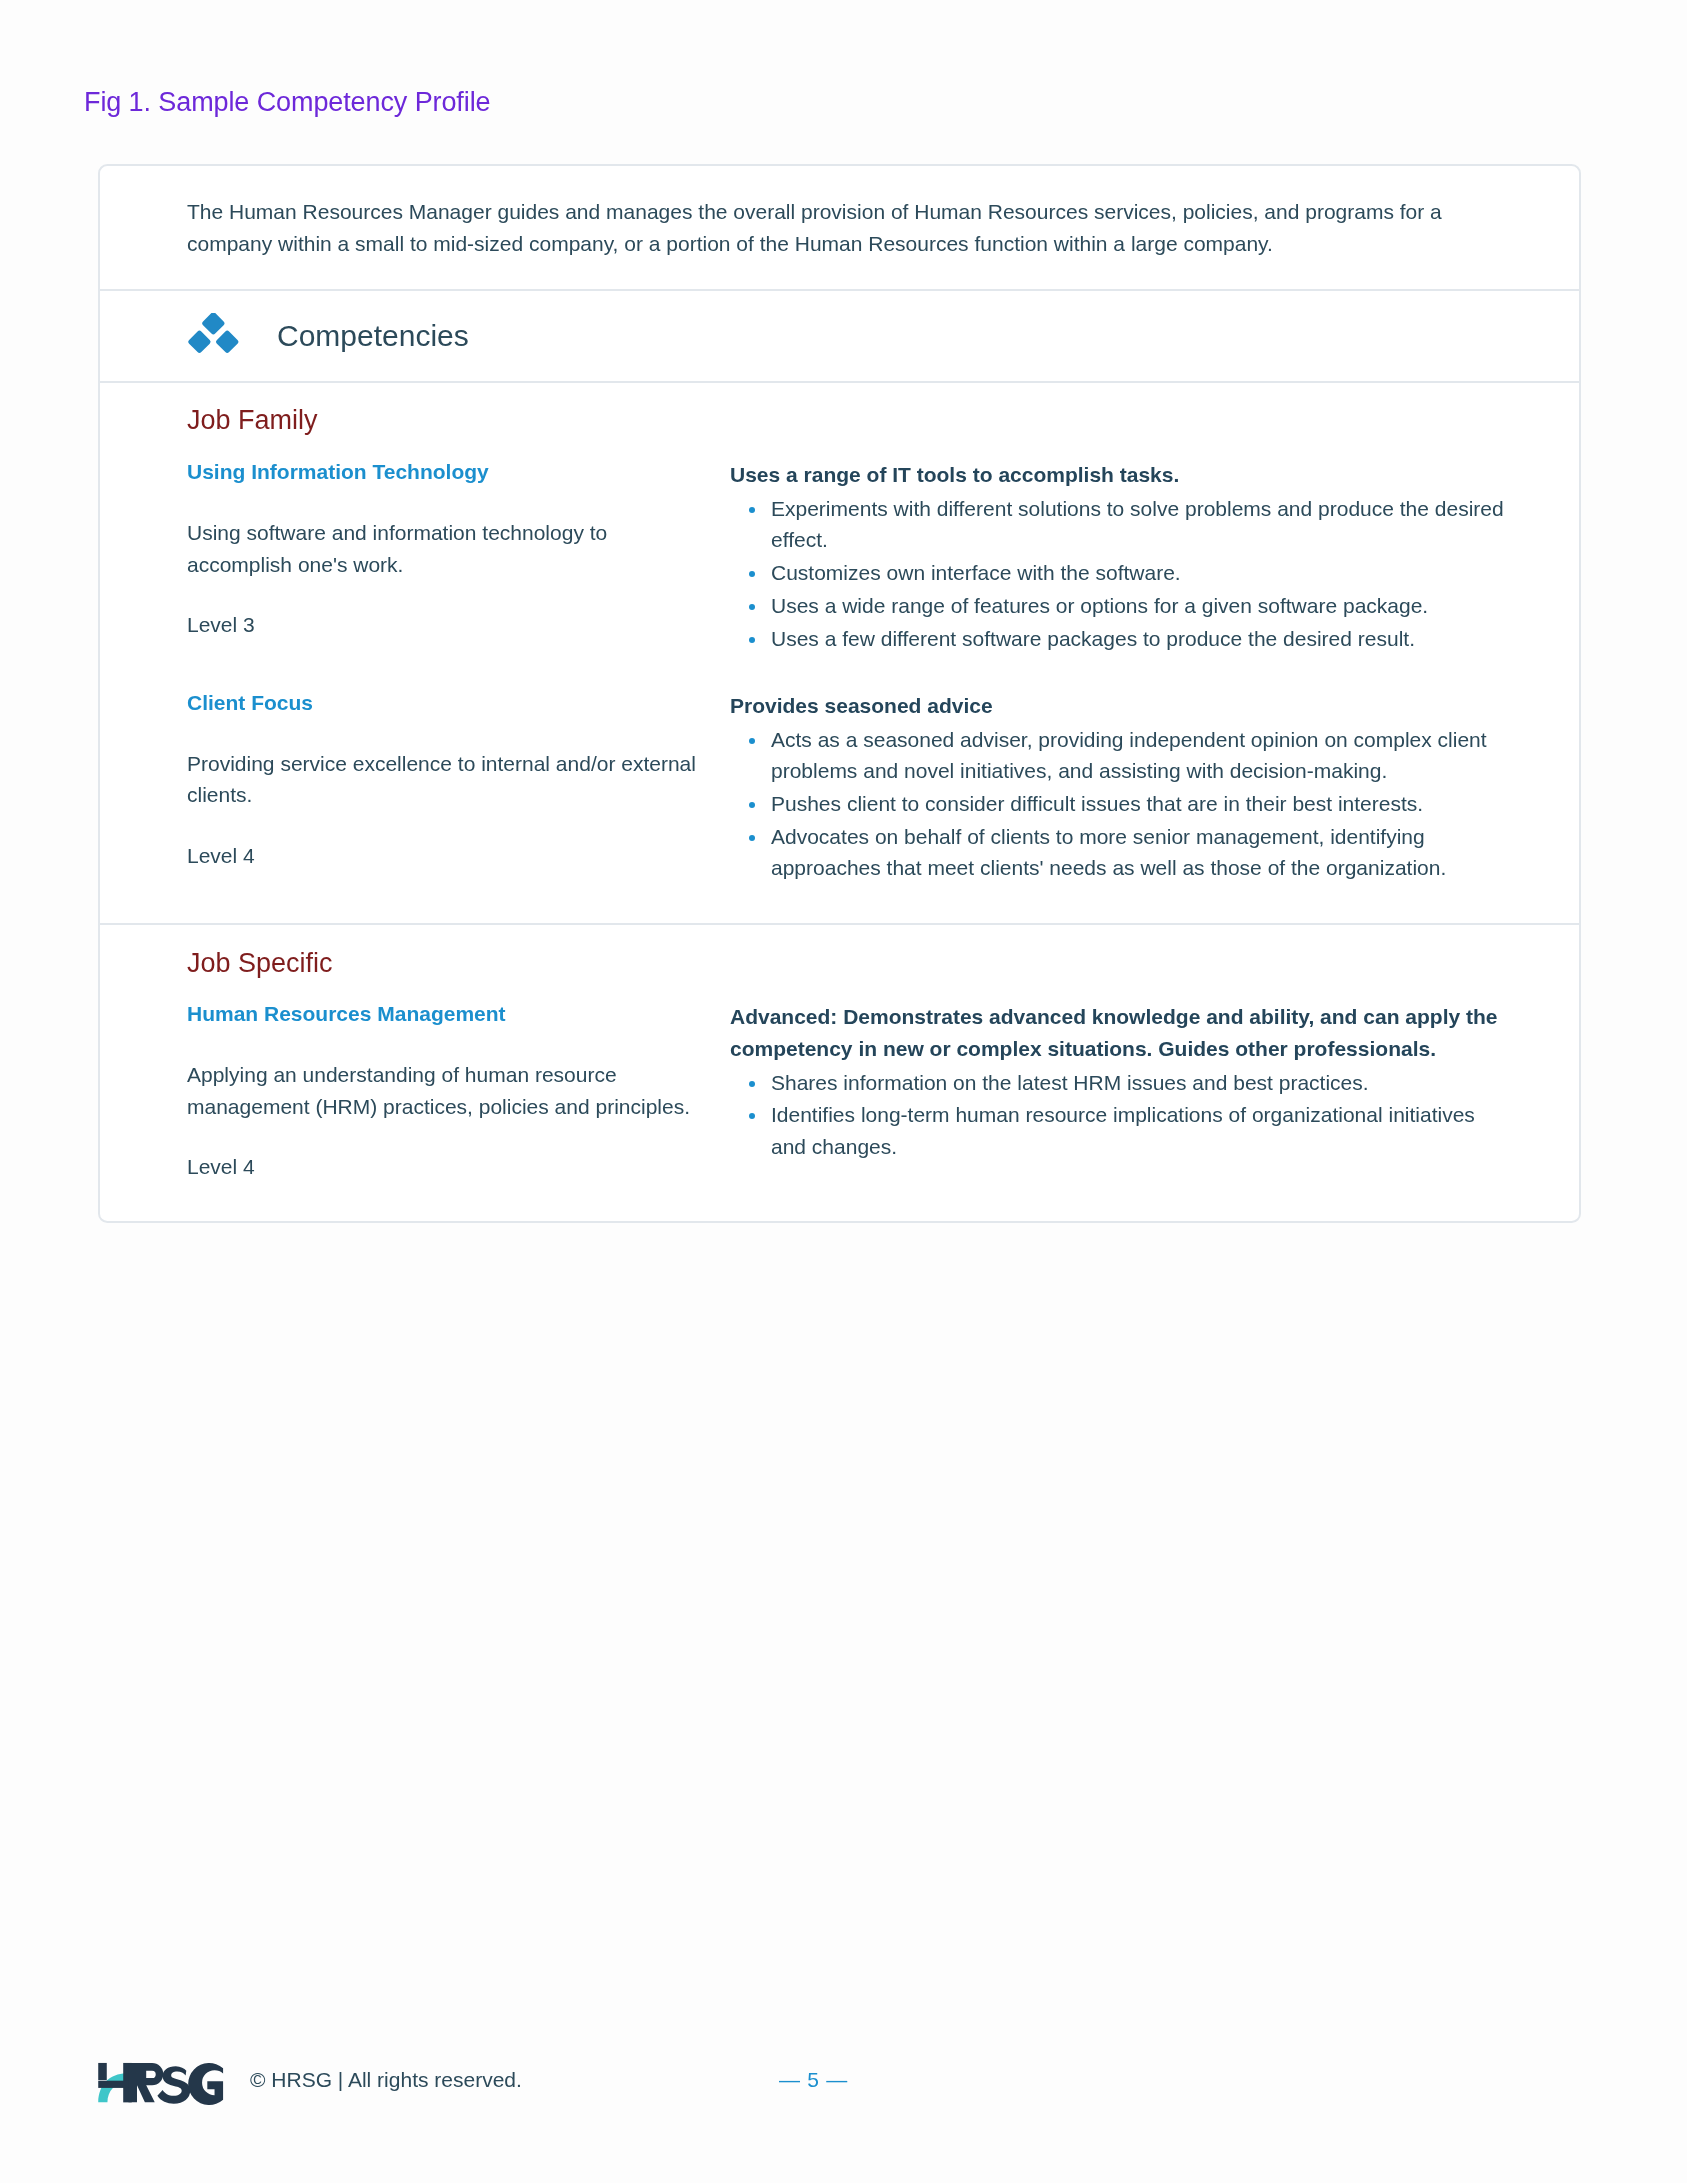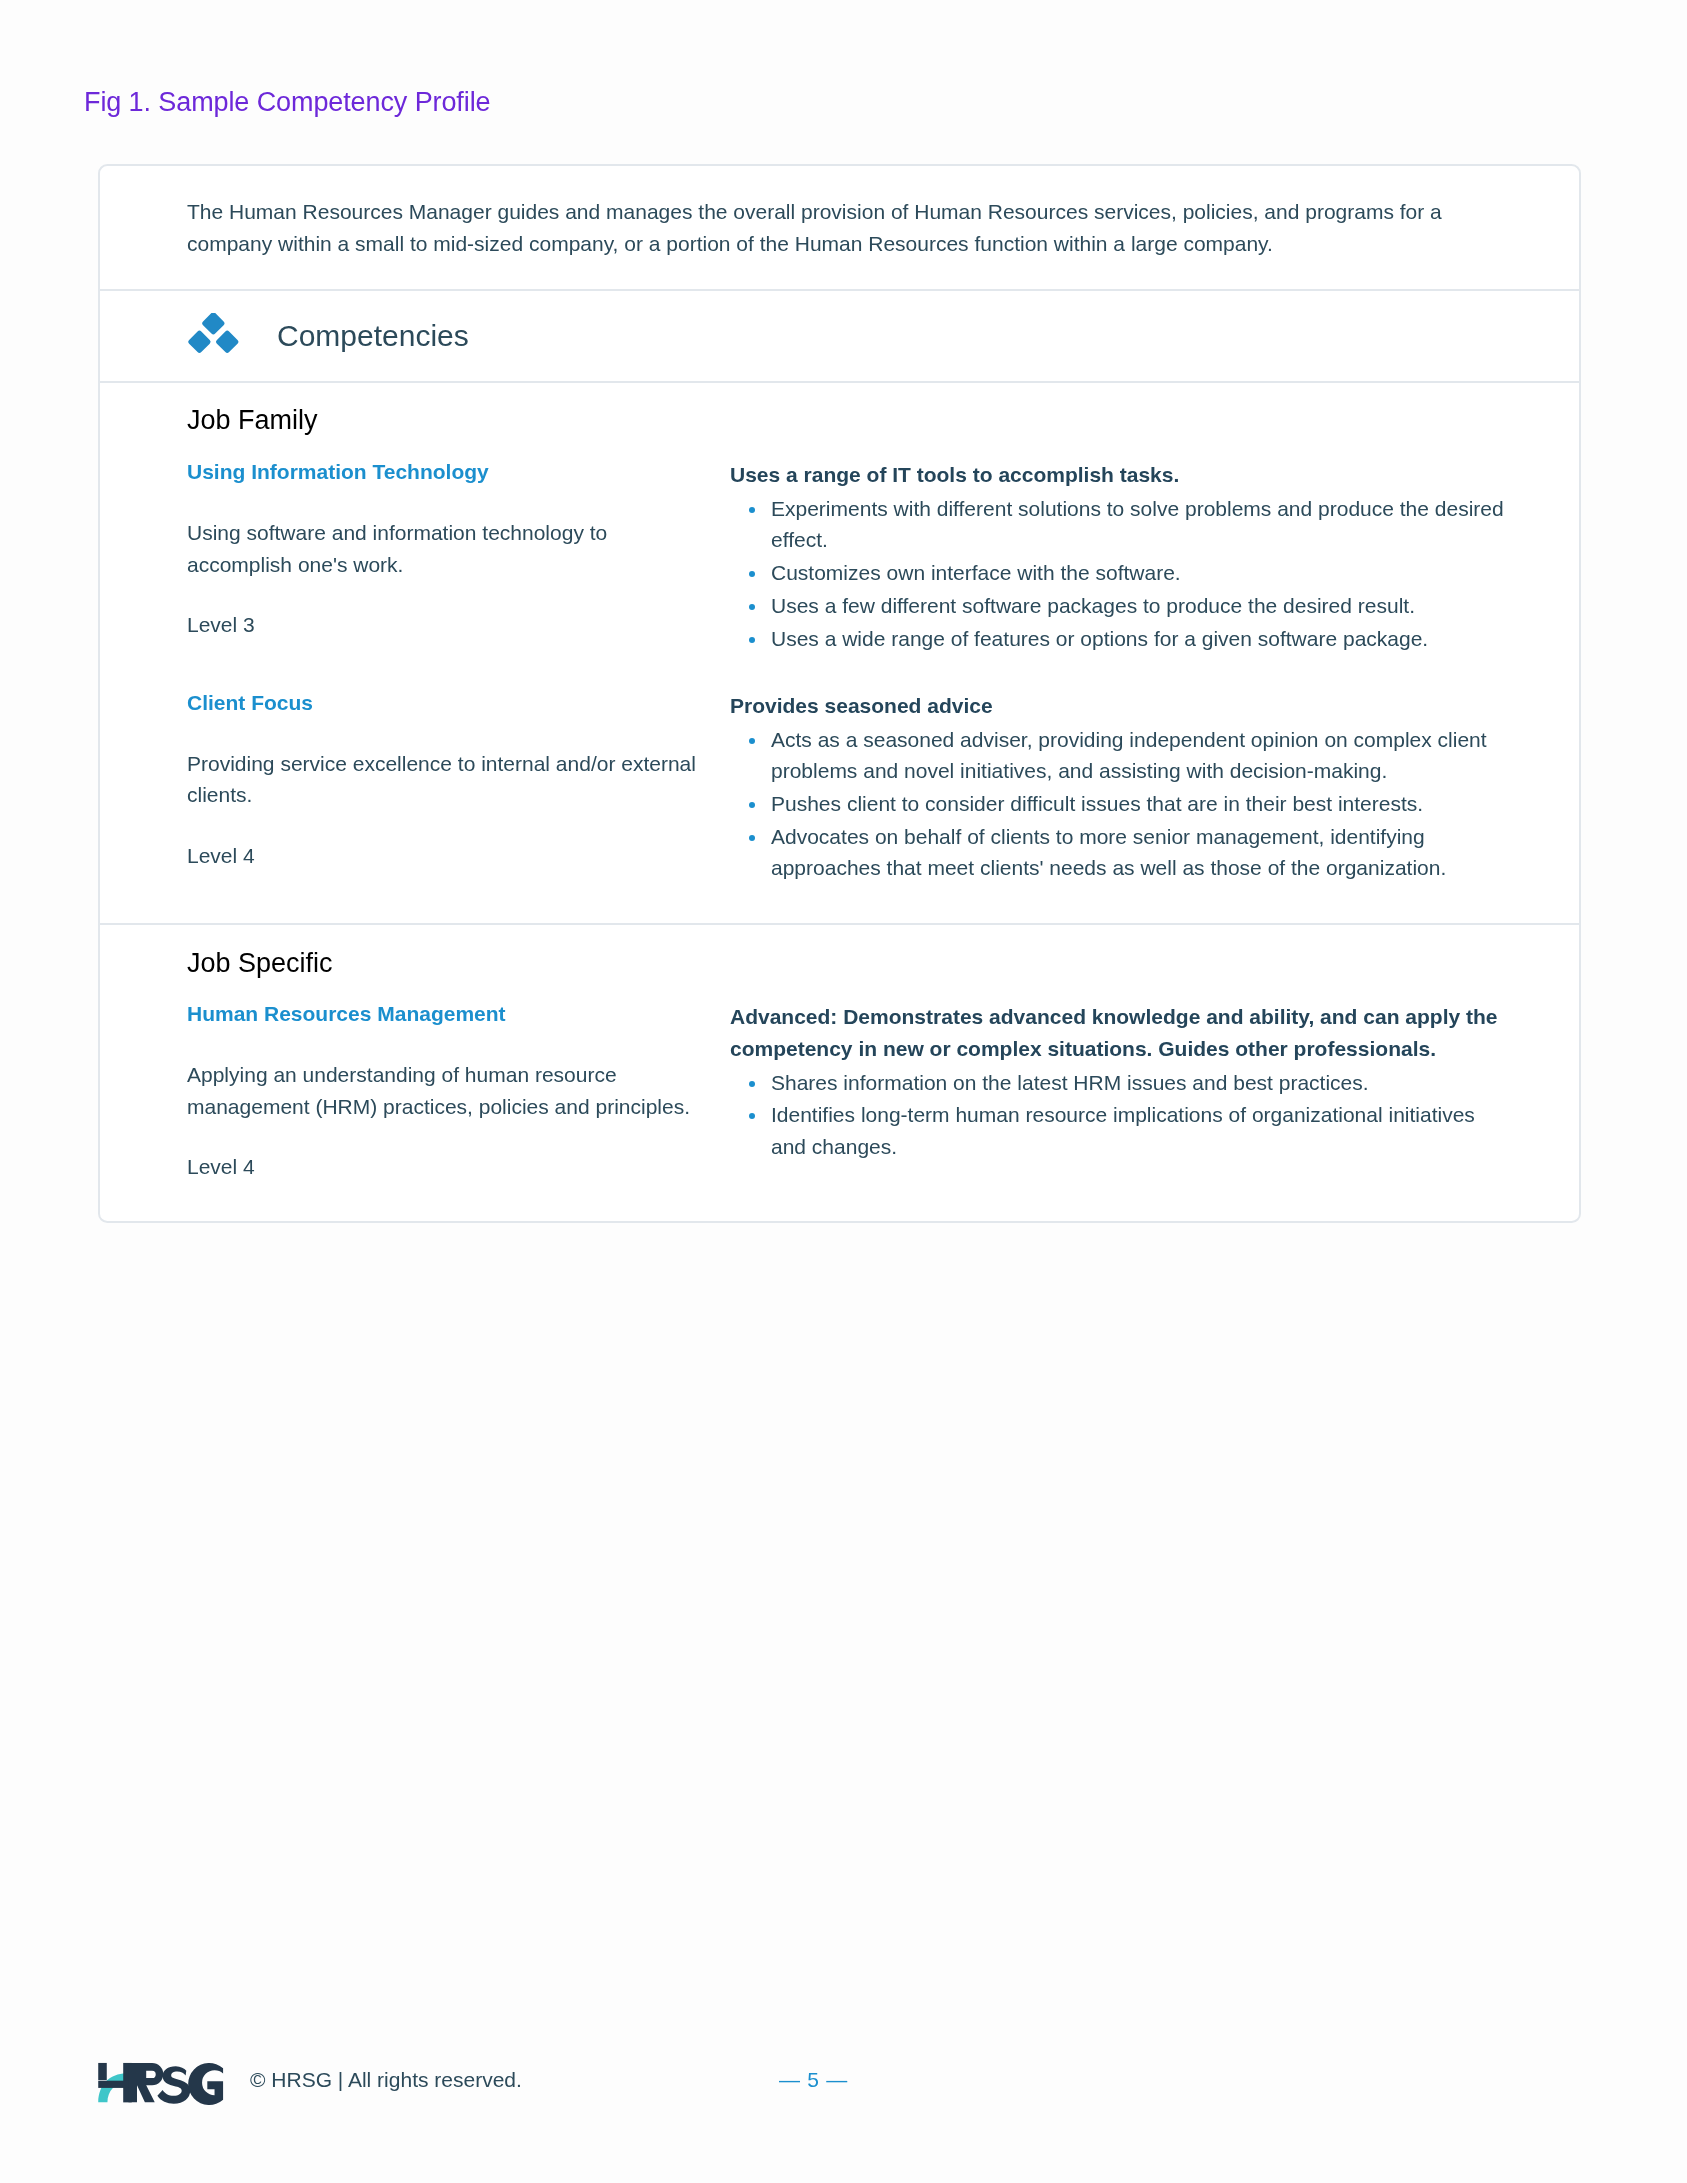--- a/index.html
+++ b/index.html
@@ -94,21 +94,21 @@
   
   .comp-group {
     padding: 22.5px 64px 38px 87px;
   }
   .comp-group.bordered {
     border-bottom: 2px solid #e2e7ec;
   }
   .group-title {
     font-size: 27px;
     font-weight: 400;
-    color: #000000;
+    color: #7f1d1d;
     margin: 0 0 22.5px 0;
   }
 
   .comp-row {
     display: flex;
     align-items: flex-start;
     margin-bottom: 34px;
   }
   .comp-row:last-child { margin-bottom: 0; }
 
@@ -236,22 +236,22 @@
         <div class="comp-left">
           <div class="comp-name">Using Information Technology</div>
           <div class="comp-def">Using software and information technology to accomplish one's work.</div>
           <div class="comp-level">Level 3</div>
         </div>
         <div class="comp-right">
           <div class="level-heading">Uses a range of IT tools to accomplish tasks.</div>
           <ul class="indicator-list">
             <li>Experiments with different solutions to solve problems and produce the desired effect.</li>
             <li>Customizes own interface with the software.</li>
+            <li>Uses a wide range of features or options for a given software package.</li>
             <li>Uses a few different software packages to produce the desired result.</li>
-            <li>Uses a wide range of features or options for a given software package.</li>
           </ul>
         </div>
       </div>
 
       <div class="comp-row">
         <div class="comp-left">
           <div class="comp-name">Client Focus</div>
           <div class="comp-def">Providing service excellence to internal and/or external clients.</div>
           <div class="comp-level">Level 4</div>
         </div>

